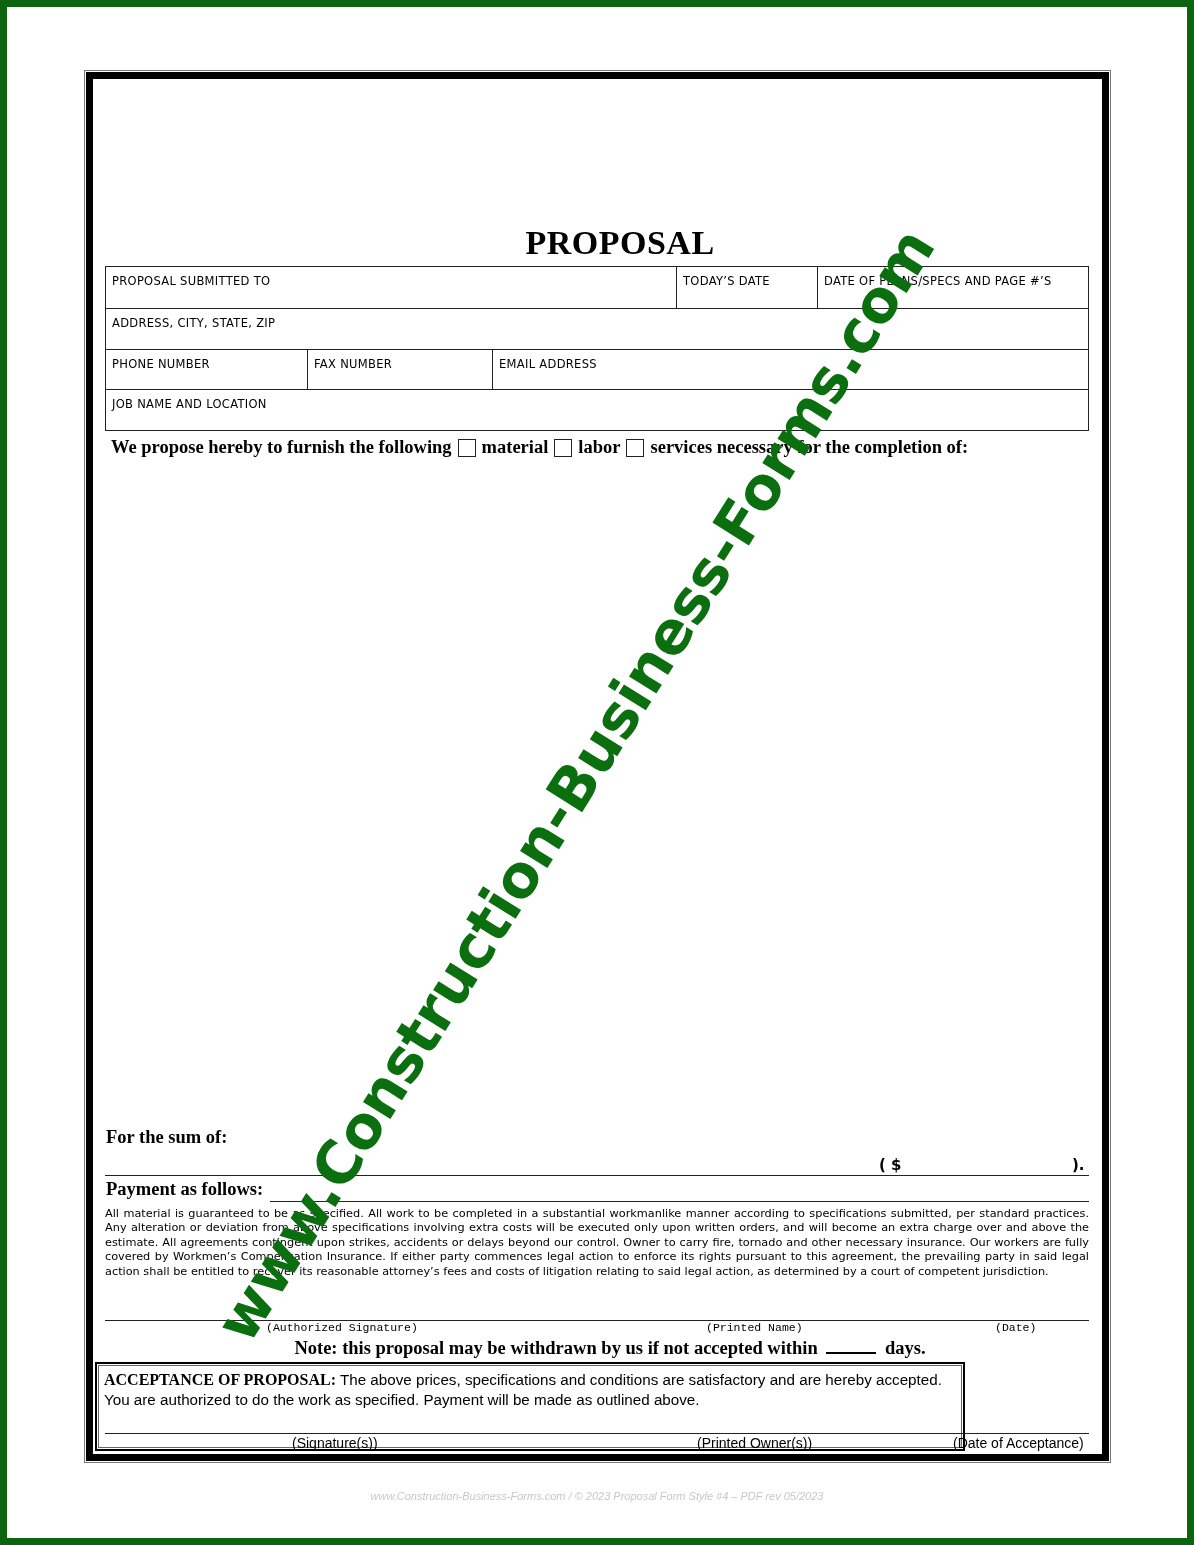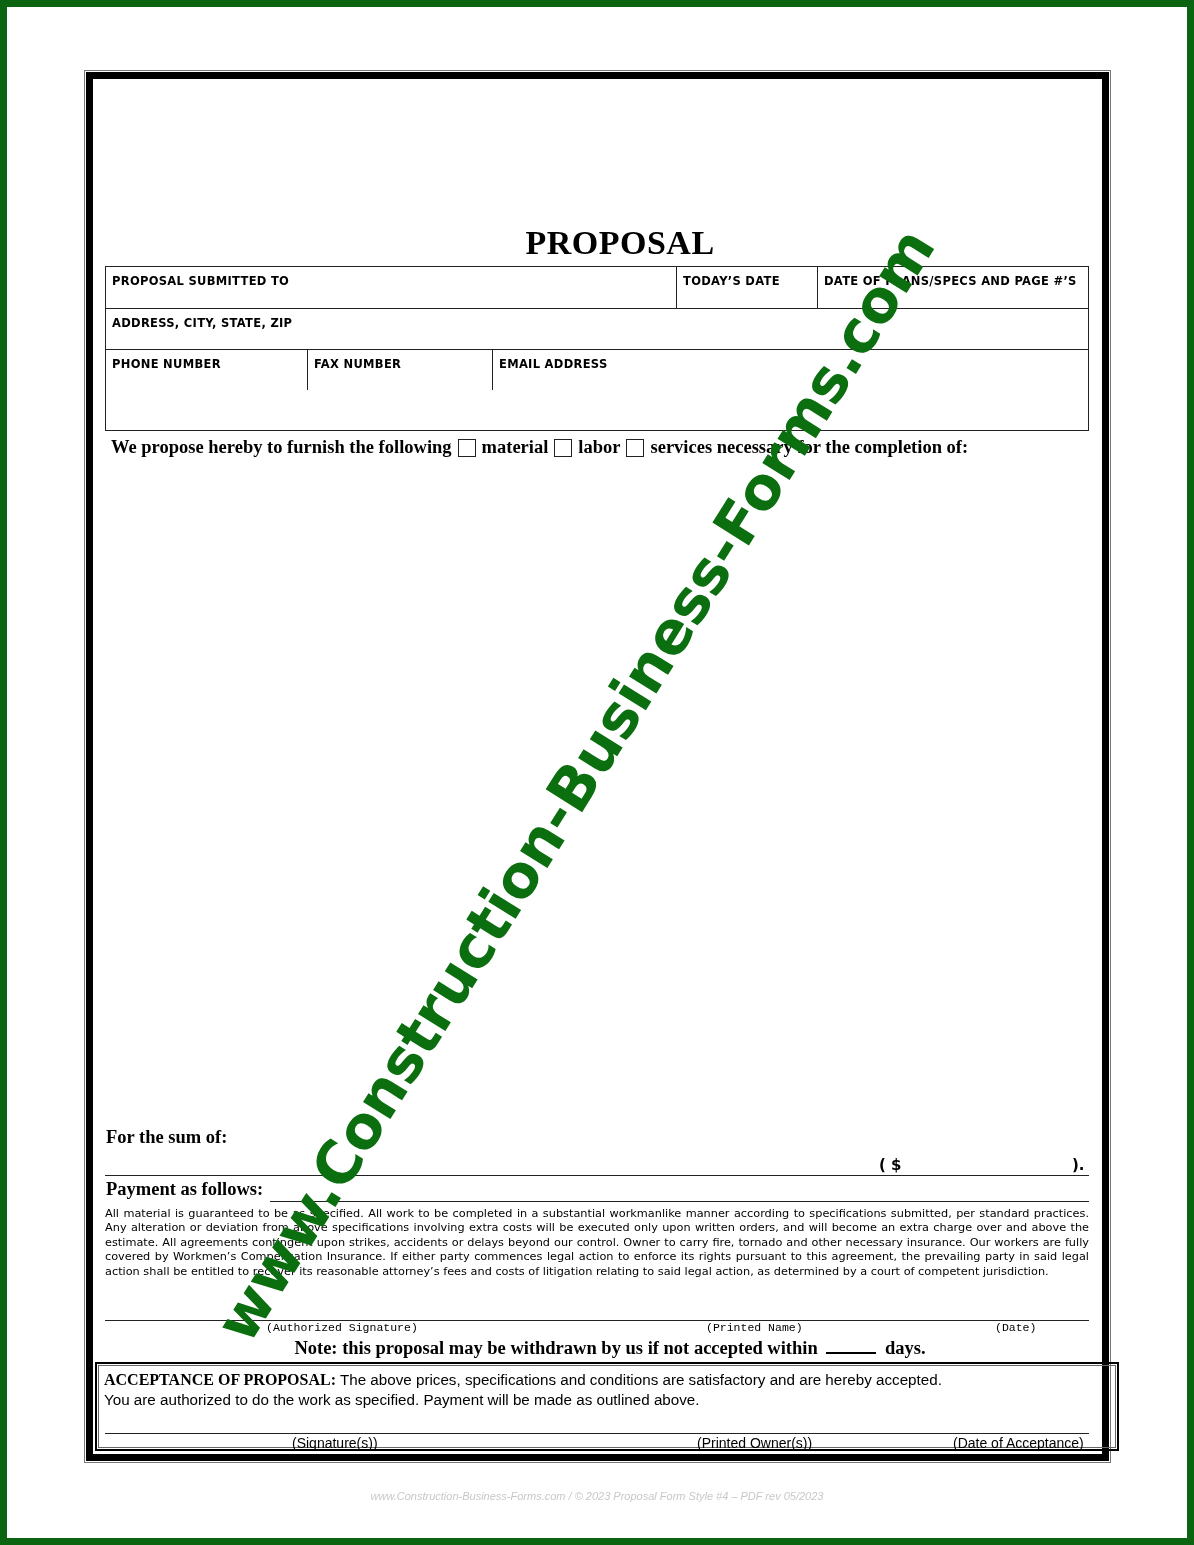--- a/index.html
+++ b/index.html
@@ -27,21 +27,21 @@
 
   .form-table {
     position: absolute; left: 105px; top: 266px; width: 984px; height: 165px;
     border: 1.5px solid #222;
   }
   .row { position: absolute; left: 0; right: 0; border-bottom: 1.5px solid #222; }
   .row:last-child { border-bottom: none; }
   .cell { position: absolute; top: 0; bottom: 0; border-left: 1.5px solid #222; padding: 3px 6px; }
   .cell.first { border-left: none; }
   .label {
-    font-family: "DejaVu Sans", sans-serif; font-weight: bold; font-size: 11.5px;
+    font-family: "DejaVu Sans", sans-serif; font-weight: normal; font-size: 11.5px;
     letter-spacing: 0.3px; white-space: nowrap;
   }
 
   .propose-line {
     position: absolute; left: 111px; top: 437px;
     font-family: "Liberation Serif", serif; font-weight: bold; font-size: 18.5px;
     white-space: nowrap; display: flex; align-items: center;
   }
   .chk {
     display: inline-block; width: 18px; height: 18px; border: 1.5px solid #222;
@@ -81,21 +81,21 @@
   .note {
     position: absolute; left: 0; width: 1220px; top: 1338px; text-align: center;
     font-family: "Liberation Serif", serif; font-weight: bold; font-size: 18.5px;
     white-space: nowrap;
   }
   .note .blank {
     display: inline-block; width: 50px; border-bottom: 2px solid #000; height: 14px; margin: 0 4px;
   }
 
   .acceptance {
-    position: absolute; left: 95px; top: 1362px; width: 1024px; height: 89px;
+    position: absolute; left: 95px; top: 1362px; width: 870px; height: 89px;
     border: 2px solid #000;
   }
   .acceptance-inner { position: absolute; left: 1px; top: 1px; right: 1px; bottom: 1px; border: 1px solid #666; }
   .acc-text {
     position: absolute; left: 7px; top: 6px; width: 990px;
     font-family: "Liberation Sans", sans-serif; font-size: 15.2px; line-height: 20px;
   }
   .acc-head { font-family: "Liberation Serif", serif; font-weight: bold; font-size: 16px; }
   .acc-line { position: absolute; left: 8px; width: 984px; top: 69px; border-top: 1.5px solid #222; }
   .acc-cap { position: absolute; top: 71px; font-family: "Liberation Sans", sans-serif; font-size: 14px; white-space: nowrap; }
@@ -142,20 +142,25 @@
   </div>
   <div class="row" style="top:83px;height:40px;">
     <div class="cell first" style="left:0;width:201px;">
       <span class="label">PHONE NUMBER</span>
     </div>
     <div class="cell" style="left:201px;width:185px;">
       <span class="label">FAX NUMBER</span>
     </div>
     <div class="cell" style="left:386px;right:4px;">
       <span class="label">EMAIL ADDRESS</span>
+    </div>
+  </div>
+  <div class="row" style="top:123px;height:40px;">
+    <div class="cell first" style="left:0;right:0;">
+      <span class="label">JOB NAME AND LOCATION</span>
     </div>
   </div>
 </div>
 
 <div class="propose-line">
   <span>We propose hereby to furnish the following</span>
   <span class="chk"></span>
   <span>material</span>
   <span class="chk"></span>
   <span>labor</span>

